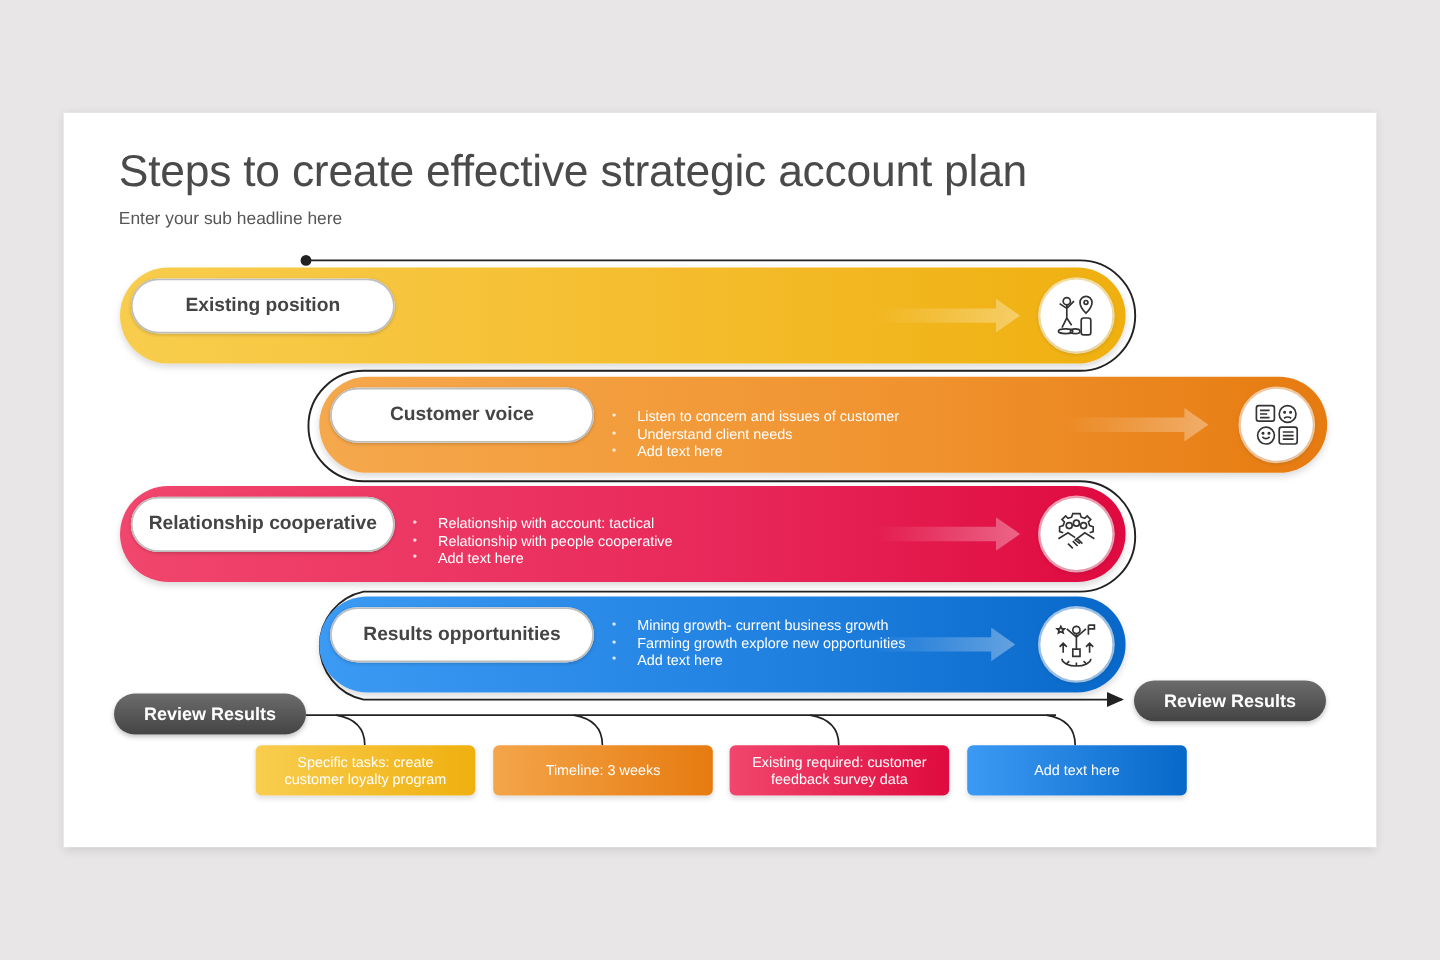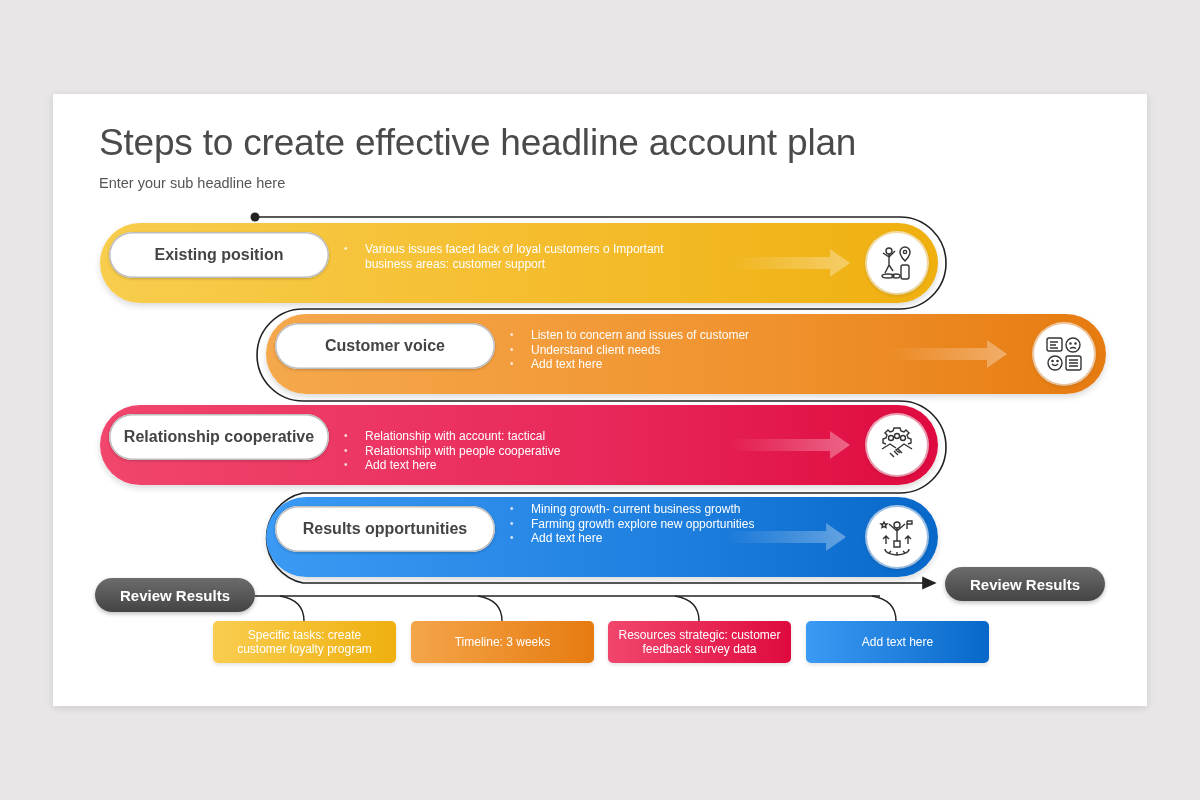--- a/index.html
+++ b/index.html
@@ -26,21 +26,21 @@
   .c1 { left: 213px; background: linear-gradient(90deg, #f9cd4f, #efb00f); }
   .c2 { left: 411px; background: linear-gradient(90deg, #f4a54a, #e67b10); }
   .c3 { left: 608px; background: linear-gradient(90deg, #f1466d, #df0a3f); }
   .c4 { left: 806px; background: linear-gradient(90deg, #3b9af3, #0868c9); }
 </style>
 </head>
 <body>
 
 <div class="slide"></div>
 
-<div class="title">Steps to create effective headline account plan</div>
+<div class="title">Steps to create effective strategic account plan</div>
 <div class="subtitle">Enter your sub headline here</div>
 
 <svg class="track" viewBox="0 0 1200 800">
   <defs>
     <marker id="arrowhead" markerWidth="10" markerHeight="10" refX="8" refY="5" orient="auto">
       <path d="M0,1 L9,5 L0,9 Z" fill="#222"></path>
     </marker>
   </defs>
   <circle cx="255" cy="217" r="4.5" fill="#222"></circle>
   <path d="M255,217 L900,217 A46,46 0 0 1 900,309 L303,309 A46,46 0 0 0 303,401 L900,401 A46,46 0 0 1 900,493 L303,493 A46,46 0 0 0 303,583 L935,583" fill="none" stroke="#222" stroke-width="1.6" marker-end="url(#arrowhead)"></path>
@@ -48,21 +48,20 @@
   <path d="M255,596 L880,596" fill="none" stroke="#222" stroke-width="1.4"></path>
   <path d="M280,596 Q304,600 304,621" fill="none" stroke="#222" stroke-width="1.4"></path>
   <path d="M478,596 Q502,600 502,621" fill="none" stroke="#222" stroke-width="1.4"></path>
   <path d="M675,596 Q699,600 699,621" fill="none" stroke="#222" stroke-width="1.4"></path>
   <path d="M872,596 Q896,600 896,621" fill="none" stroke="#222" stroke-width="1.4"></path>
 </svg>
 
 <div class="band b1">
   <div class="label-pill">Existing position</div>
   <ul style="top:19px; width:340px;">
-    <li>Various issues faced lack of loyal customers o Important business areas: customer support</li>
   </ul>
   <svg class="arrow" style="left:630px;" viewBox="0 0 120 28">
     <defs>
         <linearGradient id="ga1" x1="0" x2="1">
           <stop offset="0" stop-color="#fff" stop-opacity="0"></stop>
           <stop offset="1" stop-color="#fff" stop-opacity="0.35"></stop>
         </linearGradient>
       </defs>
     <path d="M0,8 L100,8 L100,0 L120,14 L100,28 L100,20 L0,20 Z" fill="url(#ga1)"></path>
   </svg>
@@ -74,21 +73,21 @@
         <circle cx="28" cy="9" r="1.6"></circle>
       <rect x="24" y="22" width="8" height="14" rx="2"></rect>
         <ellipse cx="11" cy="33" rx="6" ry="2"></ellipse>
         <ellipse cx="19" cy="33" rx="4" ry="2"></ellipse>
     </svg>
   </div>
 </div>
 
 <div class="band b2">
   <div class="label-pill">Customer voice</div>
-  <ul style="top:14px;">
+  <ul style="top:26px;">
     <li>Listen to concern and issues of customer</li>
     <li>Understand client needs</li>
     <li>Add text here</li>
   </ul>
   <svg class="arrow" style="left:620px; width:122px;" viewBox="0 0 120 28">
     <defs>
         <linearGradient id="ga2" x1="0" x2="1">
           <stop offset="0" stop-color="#fff" stop-opacity="0"></stop>
           <stop offset="1" stop-color="#fff" stop-opacity="0.35"></stop>
         </linearGradient>
@@ -135,21 +134,21 @@
       <circle cx="14" cy="13" r="2.5"></circle>
         <circle cx="20" cy="11" r="2.5"></circle>
         <circle cx="26" cy="13" r="2.5"></circle>
       <path d="M5,24 l8,-5 6,4 M35,24 l-8,-5 -8,6 4,3 M13,28 l4,4 M17,26 l4,4 M21,24 l4,4"></path>
     </svg>
   </div>
 </div>
 
 <div class="band b4">
   <div class="label-pill">Results opportunities</div>
-  <ul style="top:5px;">
+  <ul style="top:17px;">
     <li>Mining growth- current business growth</li>
     <li>Farming growth explore new opportunities</li>
     <li>Add text here</li>
   </ul>
   <svg class="arrow" style="left:460px;" viewBox="0 0 120 28">
     <defs>
         <linearGradient id="ga4" x1="0" x2="1">
           <stop offset="0" stop-color="#fff" stop-opacity="0"></stop>
           <stop offset="1" stop-color="#fff" stop-opacity="0.35"></stop>
         </linearGradient>
@@ -166,14 +165,14 @@
       <path d="M8,32 a12,6 0 0 0 24,0 M12,36 l2,-2 M28,36 l-2,-2 M20,38 v-3"></path>
     </svg>
   </div>
 </div>
 
 <div class="review r-left">Review Results</div>
 <div class="review r-right">Review Results</div>
 
 <div class="card c1">Specific tasks: create customer loyalty program</div>
 <div class="card c2">Timeline: 3 weeks</div>
-<div class="card c3">Resources strategic: customer feedback survey data</div>
+<div class="card c3">Existing required: customer feedback survey data</div>
 <div class="card c4">Add text here</div>
 
 </body></html>

